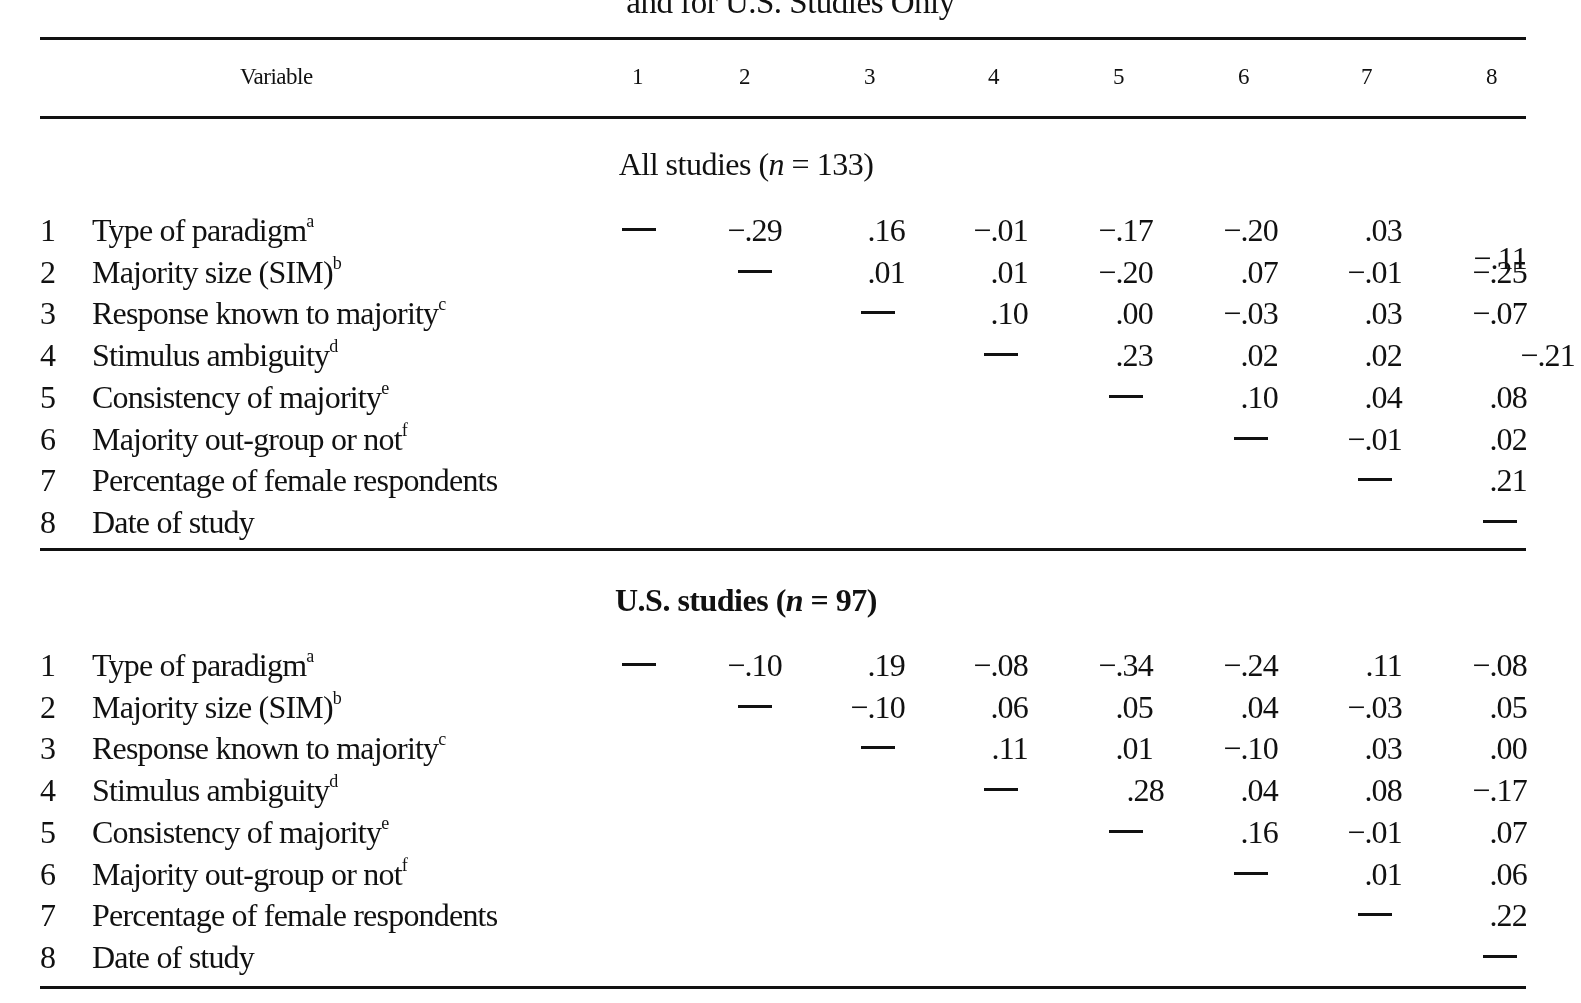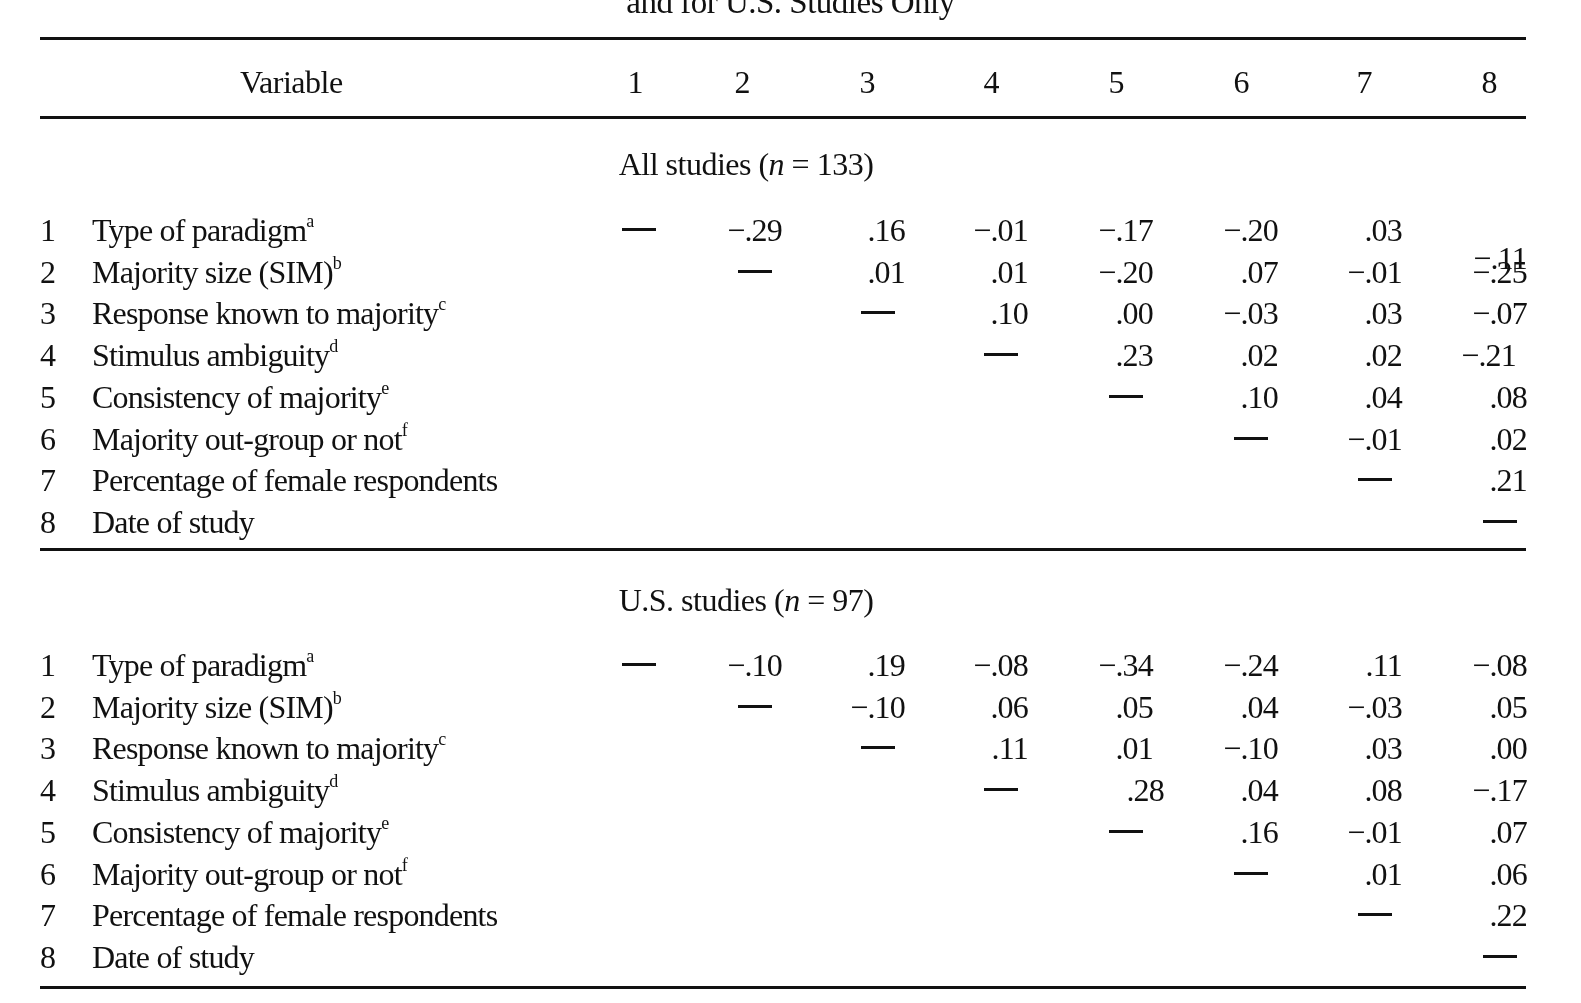--- a/index.html
+++ b/index.html
@@ -7,21 +7,21 @@
     width: 1581px; height: 1003px; overflow: hidden; position: relative;
     font-family: "Liberation Serif", "DejaVu Serif", serif;
     color: #111111;
   }
   .title {
     position: absolute; top: -16px; left: 0; width: 1581px;
     text-align: center; font-size: 33px; letter-spacing: -0.5px;
   }
   .rule { position: absolute; left: 40px; width: 1486px; background: #111; }
   .rule.thick { height: 3px; }
-  .header { position: absolute; top: 64px; left: 0; width: 1370px; height: 48px; font-size: 32px; letter-spacing: -0.5px; text-decoration: underline; }
+  .header { position: absolute; top: 64px; left: 0; width: 1370px; height: 48px; font-size: 23px; letter-spacing: -0.5px; text-decoration: underline; }
   .hdr-var { position: absolute; left: 240px; top: 0; }
   .col { position: absolute; text-align: right; width: 90px; }
   .section-title {
     position: absolute; left: 0; width: 1492px; text-align: center;
     font-size: 32px; letter-spacing: -0.5px;
   }
   .section-title i { font-style: italic; }
   .row { position: absolute; left: 0; width: 1581px; height: 42px; font-size: 32px; letter-spacing: -0.8px; }
   .row .num { position: absolute; left: 40px; width: 20px; }
   .row .label { position: absolute; left: 92px; white-space: nowrap; }
@@ -83,21 +83,21 @@
       <span class="cell" style="left: 1302px;">.03</span>
       <span class="cell" style="left: 1427px;">−.07</span>
     </div>
     <div class="row" style="top: 337.1px;">
       <span class="num">4</span>
       <span class="label"><span>Stimulus ambiguity</span><sup>d</sup></span>
       <span class="cell" style="left: 918px;"><span class="dash"></span></span>
       <span class="cell" style="left: 1053px;">.23</span>
       <span class="cell" style="left: 1178px;">.02</span>
       <span class="cell" style="left: 1302px;">.02</span>
-      <span class="cell" style="left: 1416px;">−.21</span>
+      <span class="cell" style="left: 1475px;">−.21</span>
     </div>
     <div class="row" style="top: 378.8px;">
       <span class="num">5</span>
       <span class="label"><span>Consistency of majority</span><sup>e</sup></span>
       <span class="cell" style="left: 1043px;"><span class="dash"></span></span>
       <span class="cell" style="left: 1178px;">.10</span>
       <span class="cell" style="left: 1302px;">.04</span>
       <span class="cell" style="left: 1427px;">.08</span>
     </div>
     <div class="row" style="top: 420.5px;">
@@ -111,21 +111,21 @@
       <span class="num">7</span>
       <span class="label"><span>Percentage of female respondents</span></span>
       <span class="cell" style="left: 1292px;"><span class="dash"></span></span>
       <span class="cell" style="left: 1427px;">.21</span>
     </div>
     <div class="row" style="top: 503.9px;">
       <span class="num">8</span>
       <span class="label"><span>Date of study</span></span>
       <span class="cell" style="left: 1417px;"><span class="dash"></span></span>
     </div>
-    <div class="section-title" style="top: 582px;"><span>U.S. studies (</span><i>n</i><span> = 97)</span></div>
+    <div class="section-title" style="top: 582px; font-weight: bold;"><span>U.S. studies (</span><i>n</i><span> = 97)</span></div>
     <div class="row" style="top: 647px;">
       <span class="num">1</span>
       <span class="label"><span>Type of paradigm</span><sup>a</sup></span>
       <span class="cell" style="left: 556px;"><span class="dash"></span></span>
       <span class="cell" style="left: 682px;">−.10</span>
       <span class="cell" style="left: 805px;">.19</span>
       <span class="cell" style="left: 928px;">−.08</span>
       <span class="cell" style="left: 1053px;">−.34</span>
       <span class="cell" style="left: 1178px;">−.24</span>
       <span class="cell" style="left: 1302px;">.11</span>

